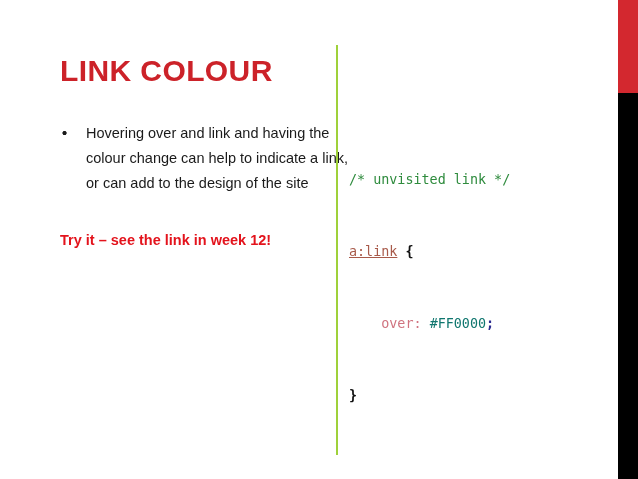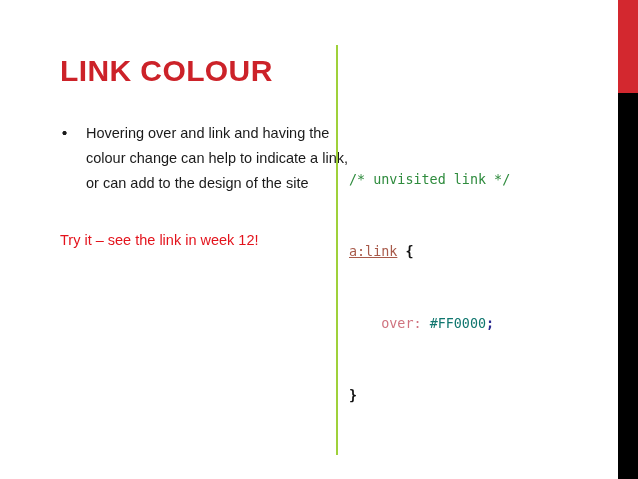--- a/index.html
+++ b/index.html
@@ -79,21 +79,21 @@
     left: 2px;
     top: 0;
     font-size: 14.5px;
     line-height: 25px;
     color: #1a1a1a;
   }
 
   .cta-text {
     margin-top: 34px;
     font-size: 14.5px;
-    font-weight: normal;
+    font-weight: bold;
     color: #e3131c;
     line-height: 20px;
   }
 
   
   .code-rule {
     position: absolute;
     left: 336px;
     top: 45px;
     width: 2px;

